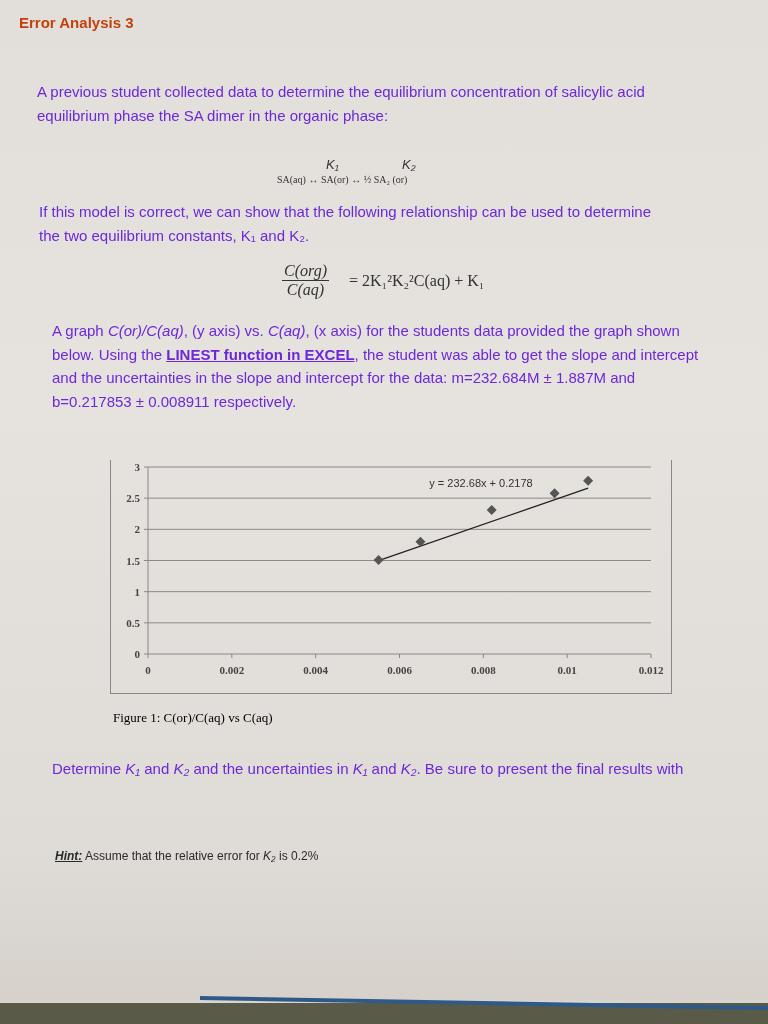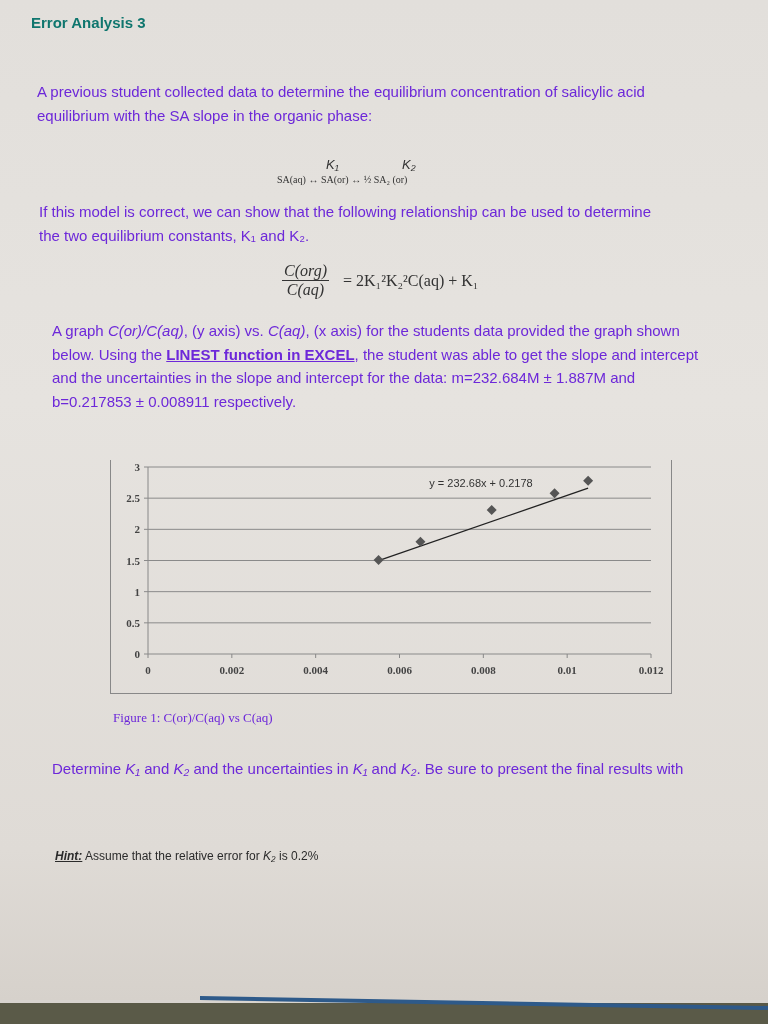--- a/index.html
+++ b/index.html
@@ -15,59 +15,59 @@
   }
   .floor {
     position: absolute; left: 0; top: 1003px; width: 768px; height: 21px;
     background: #5a5a48;
   }
   .floor-edge {
     position: absolute; left: 200px; top: 1001px; width: 568px; height: 4px;
     background: #2e5a8a; transform: skewY(1deg);
   }
   .title {
-    position: absolute; left: 31px; top: 14px; font-weight: bold; font-size: 15px; color: #0f766e; text-align: right;
+    position: absolute; left: 19px; top: 14px; font-weight: bold; font-size: 15px; color: #c2410c; text-align: right;
   }
   .para {
     position: absolute; font-size: 15px; line-height: 23.5px; color: #6d28d9;
   }
   .p1 { left: 37px; top: 80px; width: 700px; }
   .p2 { left: 39px; top: 200px; width: 700px; }
   .p3 { left: 52px; top: 319px; width: 700px; }
   .p4 { left: 52px; top: 757px; width: 700px; }
   .hint { position: absolute; left: 55px; top: 849px; font-size: 12px; color: #2b2b2b; }
   .hint b { text-decoration: underline; font-style: italic; }
   .ul-bold { font-weight: bold; text-decoration: underline; text-align: center; }
   i.m { font-style: italic; }
   .rxn-k { position: absolute; top: 157px; font-size: 13px; font-style: italic; color:#333; }
   .rxn { position: absolute; left: 277px; top: 174px; font-size: 10px; font-family: "Liberation Serif", serif; color:#333; }
   .eq { position: absolute; left: 282px; top: 262px; font-family: "Liberation Serif", serif; font-size: 16px; color:#333; }
   .frac { display: inline-block; text-align: center; vertical-align: middle; }
   .frac .num { display:block; padding: 0 2px; border-bottom: 1px solid #333; font-style: italic; }
   .frac .den { display:block; font-style: italic; }
-  .eq-rhs { display: inline-block; vertical-align: middle; margin-left: 10px; }
+  .eq-rhs { display: inline-block; vertical-align: middle; margin-left: 16px; }
   .chart-box {
     position: absolute; left: 110px; top: 460px; width: 560px; height: 233px;
     border-left: 1px solid #888; border-right: 1px solid #888; border-bottom: 1px solid #888;
   }
   .chart-svg { position: absolute; left: 0; top: 0; }
-  .caption { position: absolute; left: 113px; top: 710px; font-family: "Liberation Serif", serif; font-size: 13px; color:#6d28d9; }
+  .caption { position: absolute; left: 113px; top: 710px; font-family: "Liberation Serif", serif; font-size: 13px; color:#000000; }
 </style>
 </head>
 <body>
 
 <div class="paper"></div>
 <div class="floor"></div>
 <div class="floor-edge"></div>
 
 <div class="title">Error Analysis 3</div>
 
 <div class="para p1">
   <div>A previous student collected data to determine the equilibrium concentration of salicylic acid</div>
-  <div>equilibrium with the SA slope in the organic phase:</div>
+  <div>equilibrium phase the SA dimer in the organic phase:</div>
 </div>
 
 <div class="rxn-k" style="left:326px;">K₁</div>
 <div class="rxn-k" style="left:402px;">K₂</div>
 <div class="rxn">SA(aq) ↔ SA(or) ↔ ½ SA₂ (or)</div>
 
 <div class="para p2">
   <div>If this model is correct, we can show that the following relationship can be used to determine</div>
   <div>the two equilibrium constants, K₁ and K₂.</div>
 </div>

